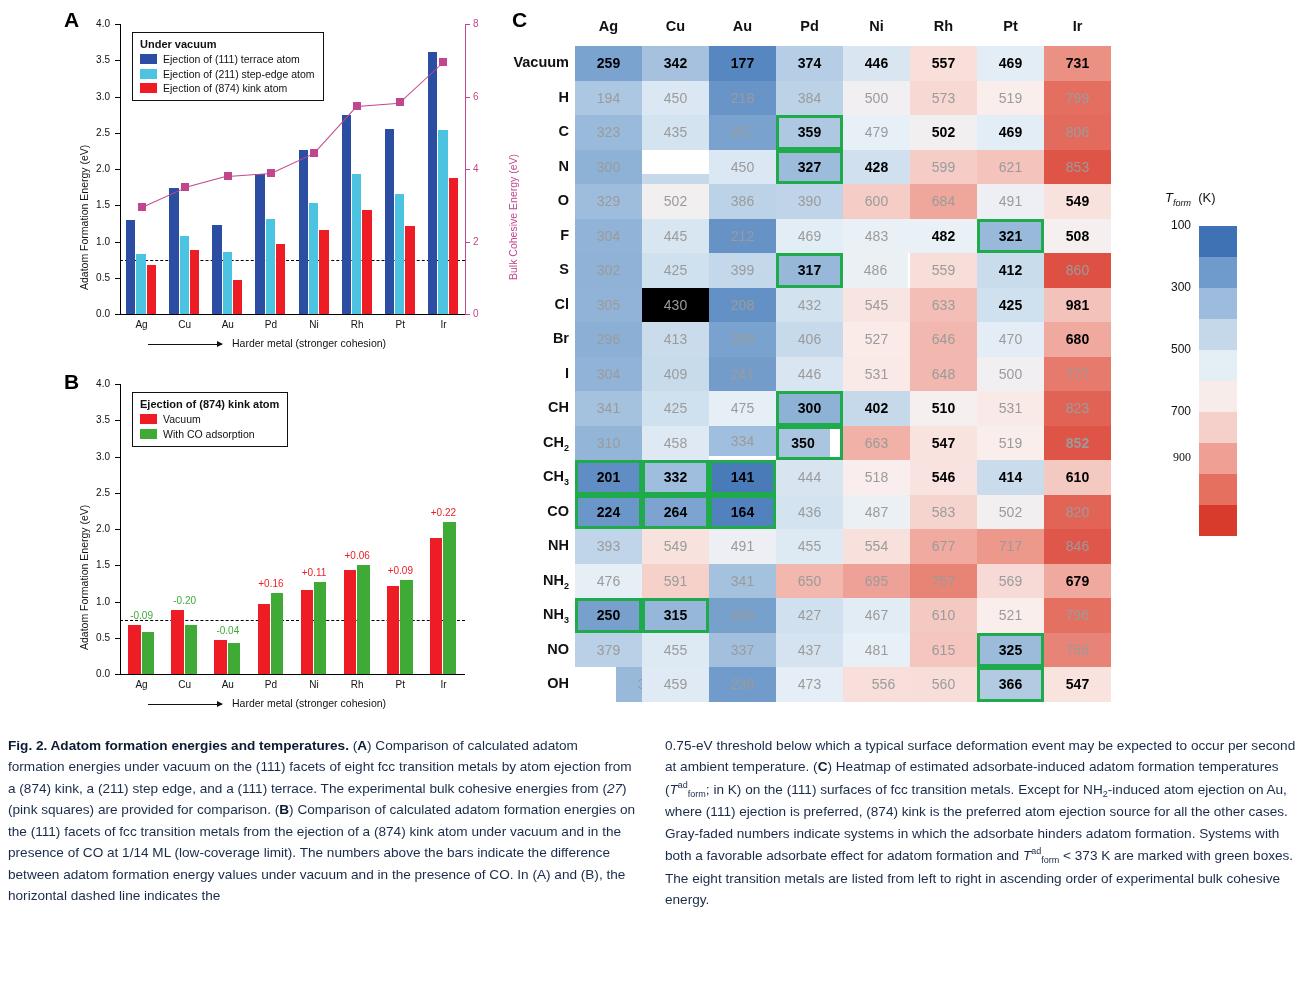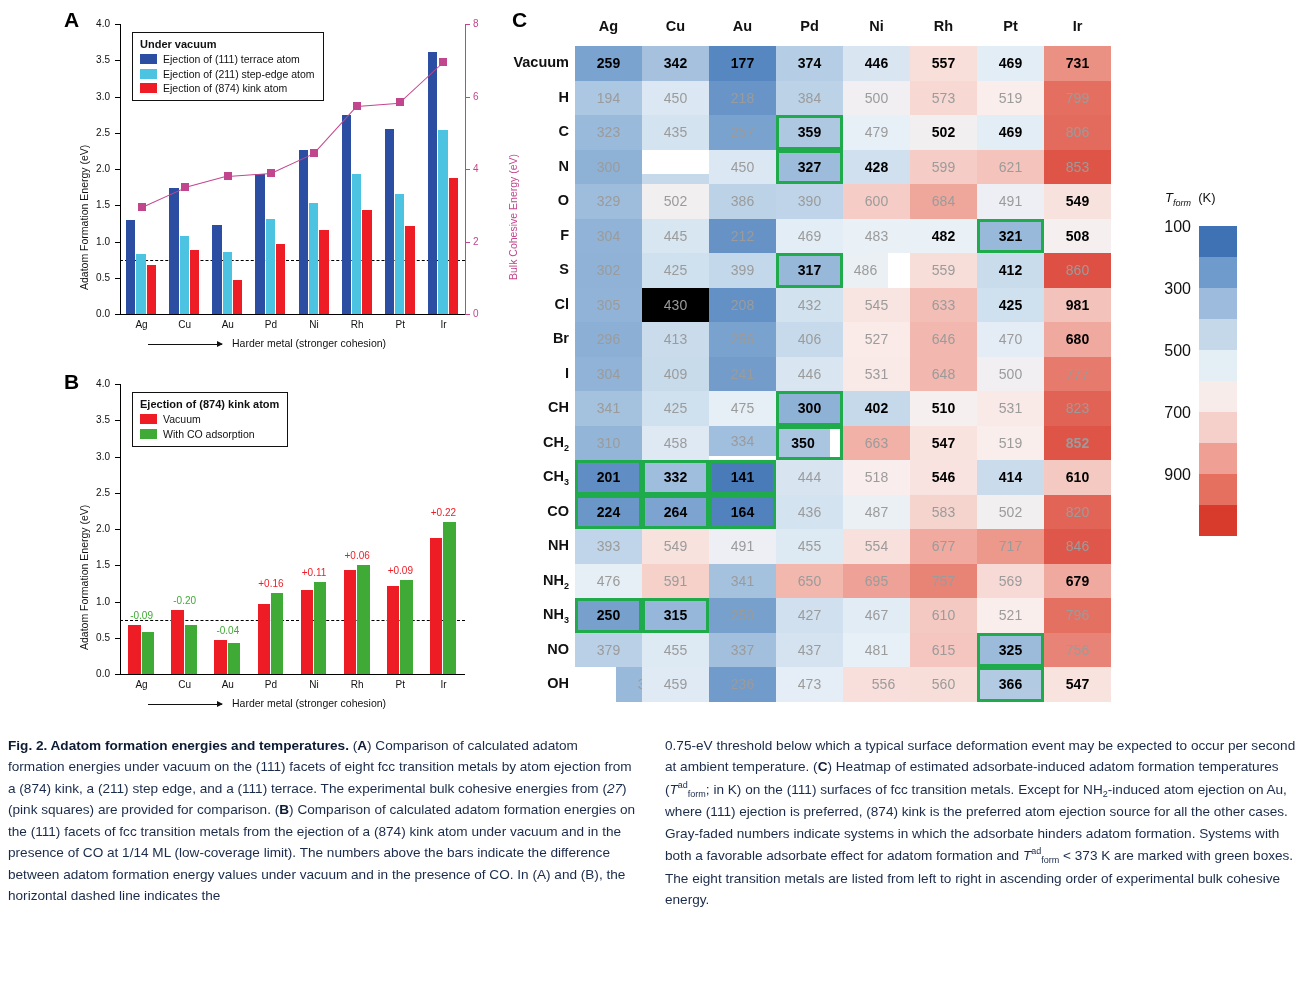--- a/index.html
+++ b/index.html
@@ -38,21 +38,21 @@
   .hm-row-head{position:absolute;font-size:14.5px;font-weight:bold;text-align:right;}
   .cell{position:absolute;display:flex;align-items:center;justify-content:center;font-size:14px;}
   .cell.bold{font-weight:bold;color:#000;}
   .cell.faded{color:#9b9b9b;}
   .greenbox{position:absolute;border:3px solid #1faa4b;box-sizing:border-box;pointer-events:none;}
 
   
   .cb{position:absolute;}
   .cb-title{position:absolute;font-size:13px;white-space:nowrap;}
   .cb-swatch{position:absolute;left:0;width:38px;}
-  .cb-lab{position:absolute;font-size:16px;text-align:right;width:34px;}
+  .cb-lab{position:absolute;font-size:12px;text-align:right;width:34px;}
 
   
   .caption{position:absolute;top:735px;font-size:13.6px;line-height:1.58;color:#1a2b4a;}
   .cap-left{left:8px;width:630px;}
   .cap-right{left:665px;width:640px;}
   .caption b{color:#0d1b33;}
   .caption i{font-style:italic;}
   sup{font-size:9px;}
   sub{font-size:9px;}
 </style>
@@ -296,21 +296,21 @@
       <div class="cell faded" style="left:271px;top:212.5px;width:67px;height:34.5px;background:rgb(227,237,245);">469</div>
       <div class="cell faded" style="left:338px;top:212.5px;width:67px;height:34.5px;background:rgb(233,240,246);">483</div>
       <div class="cell bold" style="left:405px;top:212.5px;width:67px;height:34.5px;background:rgb(233,240,246);">482</div>
       <div class="cell bold" style="left:472px;top:212.5px;width:67px;height:34.5px;background:rgb(153,185,218);">321</div>
       <div class="cell bold" style="left:539px;top:212.5px;width:67px;height:34.5px;background:rgb(245,239,239);">508</div>
       <div class="hm-row-head" style="left:2px;top:255px;width:62px;">S</div>
       <div class="cell faded" style="left:70px;top:247px;width:67px;height:34.5px;background:rgb(143,178,214);">302</div>
       <div class="cell faded" style="left:137px;top:247px;width:67px;height:34.5px;background:rgb(207,224,238);">425</div>
       <div class="cell faded" style="left:204px;top:247px;width:67px;height:34.5px;background:rgb(195,216,234);">399</div>
       <div class="cell bold" style="left:271px;top:247px;width:67px;height:34.5px;background:rgb(151,184,217);">317</div>
-      <div class="cell faded" style="left:338px;top:247px;width:45px;height:34.5px;background:rgb(235,240,245);">486</div>
+      <div class="cell faded" style="left:338px;top:247px;width:65px;height:34.5px;background:rgb(235,240,245);">486</div>
       <div class="cell faded" style="left:405px;top:247px;width:67px;height:34.5px;background:rgb(248,222,217);">559</div>
       <div class="cell bold" style="left:472px;top:247px;width:67px;height:34.5px;background:rgb(201,220,236);">412</div>
       <div class="cell faded" style="left:539px;top:247px;width:67px;height:34.5px;background:rgb(221,80,67);">860</div>
       <div class="hm-row-head" style="left:2px;top:289.5px;width:62px;">Cl</div>
       <div class="cell faded" style="left:70px;top:281.5px;width:67px;height:34.5px;background:rgb(145,179,215);">305</div>
       <div class="cell faded" style="left:137px;top:281.5px;width:67px;height:34.5px;background:#000000;">430</div>
       <div class="cell faded" style="left:204px;top:281.5px;width:67px;height:34.5px;background:rgb(100,145,197);">208</div>
       <div class="cell faded" style="left:271px;top:281.5px;width:67px;height:34.5px;background:rgb(210,226,239);">432</div>
       <div class="cell faded" style="left:338px;top:281.5px;width:67px;height:34.5px;background:rgb(248,228,224);">545</div>
       <div class="cell faded" style="left:405px;top:281.5px;width:67px;height:34.5px;background:rgb(243,190,182);">633</div>
@@ -442,19 +442,19 @@
       <div class="cb-swatch" style="left:34px;top:160px;height:31px;background:#e4eef5;"></div>
       <div class="cb-swatch" style="left:34px;top:191px;height:31px;background:#f8ecea;"></div>
       <div class="cb-swatch" style="left:34px;top:222px;height:31px;background:#f5cfc9;"></div>
       <div class="cb-swatch" style="left:34px;top:253px;height:31px;background:#ef9f93;"></div>
       <div class="cb-swatch" style="left:34px;top:284px;height:31px;background:#e5705f;"></div>
       <div class="cb-swatch" style="left:34px;top:315px;height:31px;background:#d83b2c;"></div>
       <div class="cb-lab" style="left:-8px;top:28px;">100</div>
       <div class="cb-lab" style="left:-8px;top:90px;">300</div>
       <div class="cb-lab" style="left:-8px;top:152px;">500</div>
       <div class="cb-lab" style="left:-8px;top:214px;">700</div>
-      <div class="cb-lab" style="left:-8px;top:276px;">900</div>
+      <div class="cb-lab" style="left:-8px;top:260px;font-family:Liberation Serif, serif;">900</div>
     </div>
 
   <div class="caption cap-left" id="capLeft"><b>Fig. 2. Adatom formation energies and temperatures.</b> (<b>A</b>) Comparison of calculated adatom formation energies under vacuum on the (111) facets of eight fcc transition metals by atom ejection from a (874) kink, a (211) step edge, and a (111) terrace. The experimental bulk cohesive energies from (<i>27</i>) (pink squares) are provided for comparison. (<b>B</b>) Comparison of calculated adatom formation energies on the (111) facets of fcc transition metals from the ejection of a (874) kink atom under vacuum and in the presence of CO at 1/14 ML (low-coverage limit). The numbers above the bars indicate the difference between adatom formation energy values under vacuum and in the presence of CO. In (A) and (B), the horizontal dashed line indicates the</div>
   <div class="caption cap-right" id="capRight">0.75-eV threshold below which a typical surface deformation event may be expected to occur per second at ambient temperature. (<b>C</b>) Heatmap of estimated adsorbate-induced adatom formation temperatures (<i>T</i><sup>ad</sup><sub>form</sub>; in K) on the (111) surfaces of fcc transition metals. Except for NH<sub>2</sub>-induced atom ejection on Au, where (111) ejection is preferred, (874) kink is the preferred atom ejection source for all the other cases. Gray-faded numbers indicate systems in which the adsorbate hinders adatom formation. Systems with both a favorable adsorbate effect for adatom formation and <i>T</i><sup>ad</sup><sub>form</sub> &lt; 373 K are marked with green boxes. The eight transition metals are listed from left to right in ascending order of experimental bulk cohesive energy.</div>
 
 </div>
 
 </body></html>

